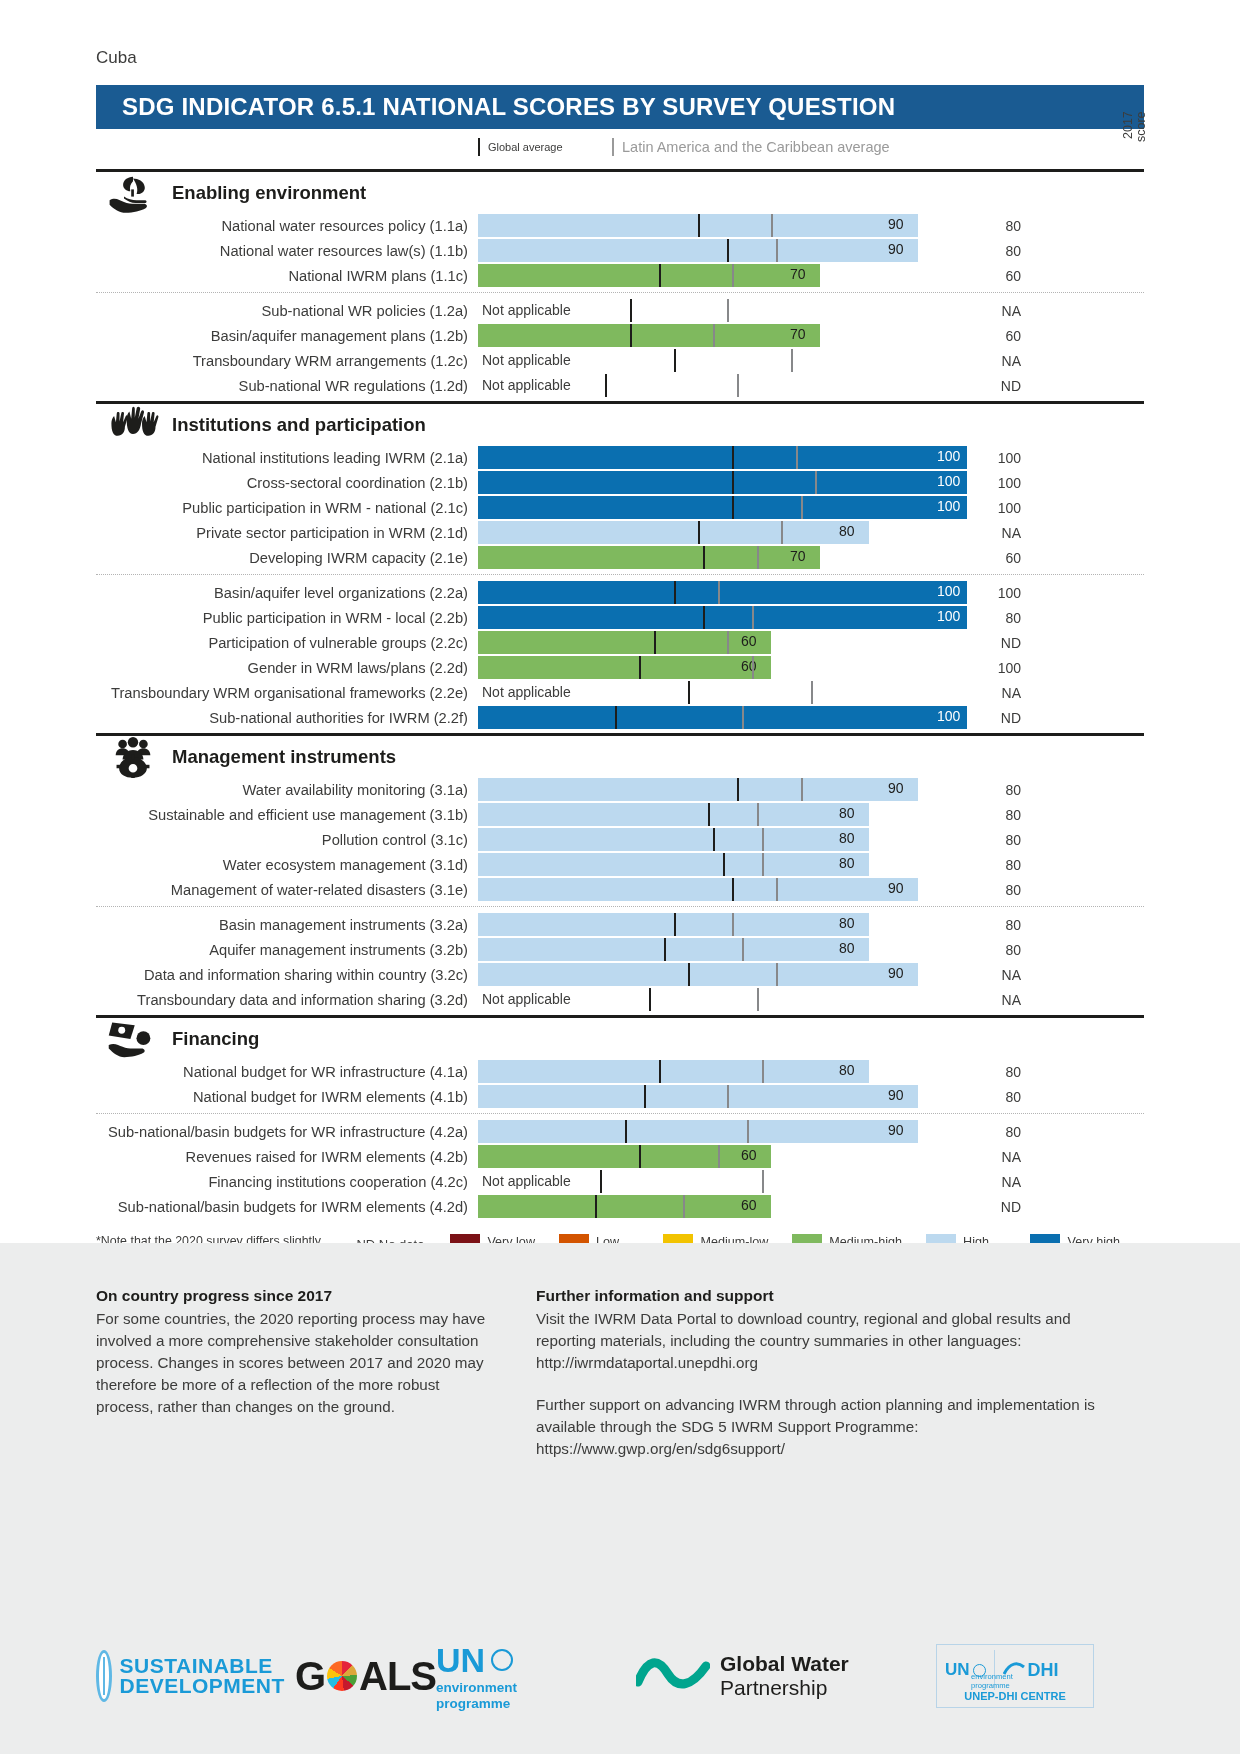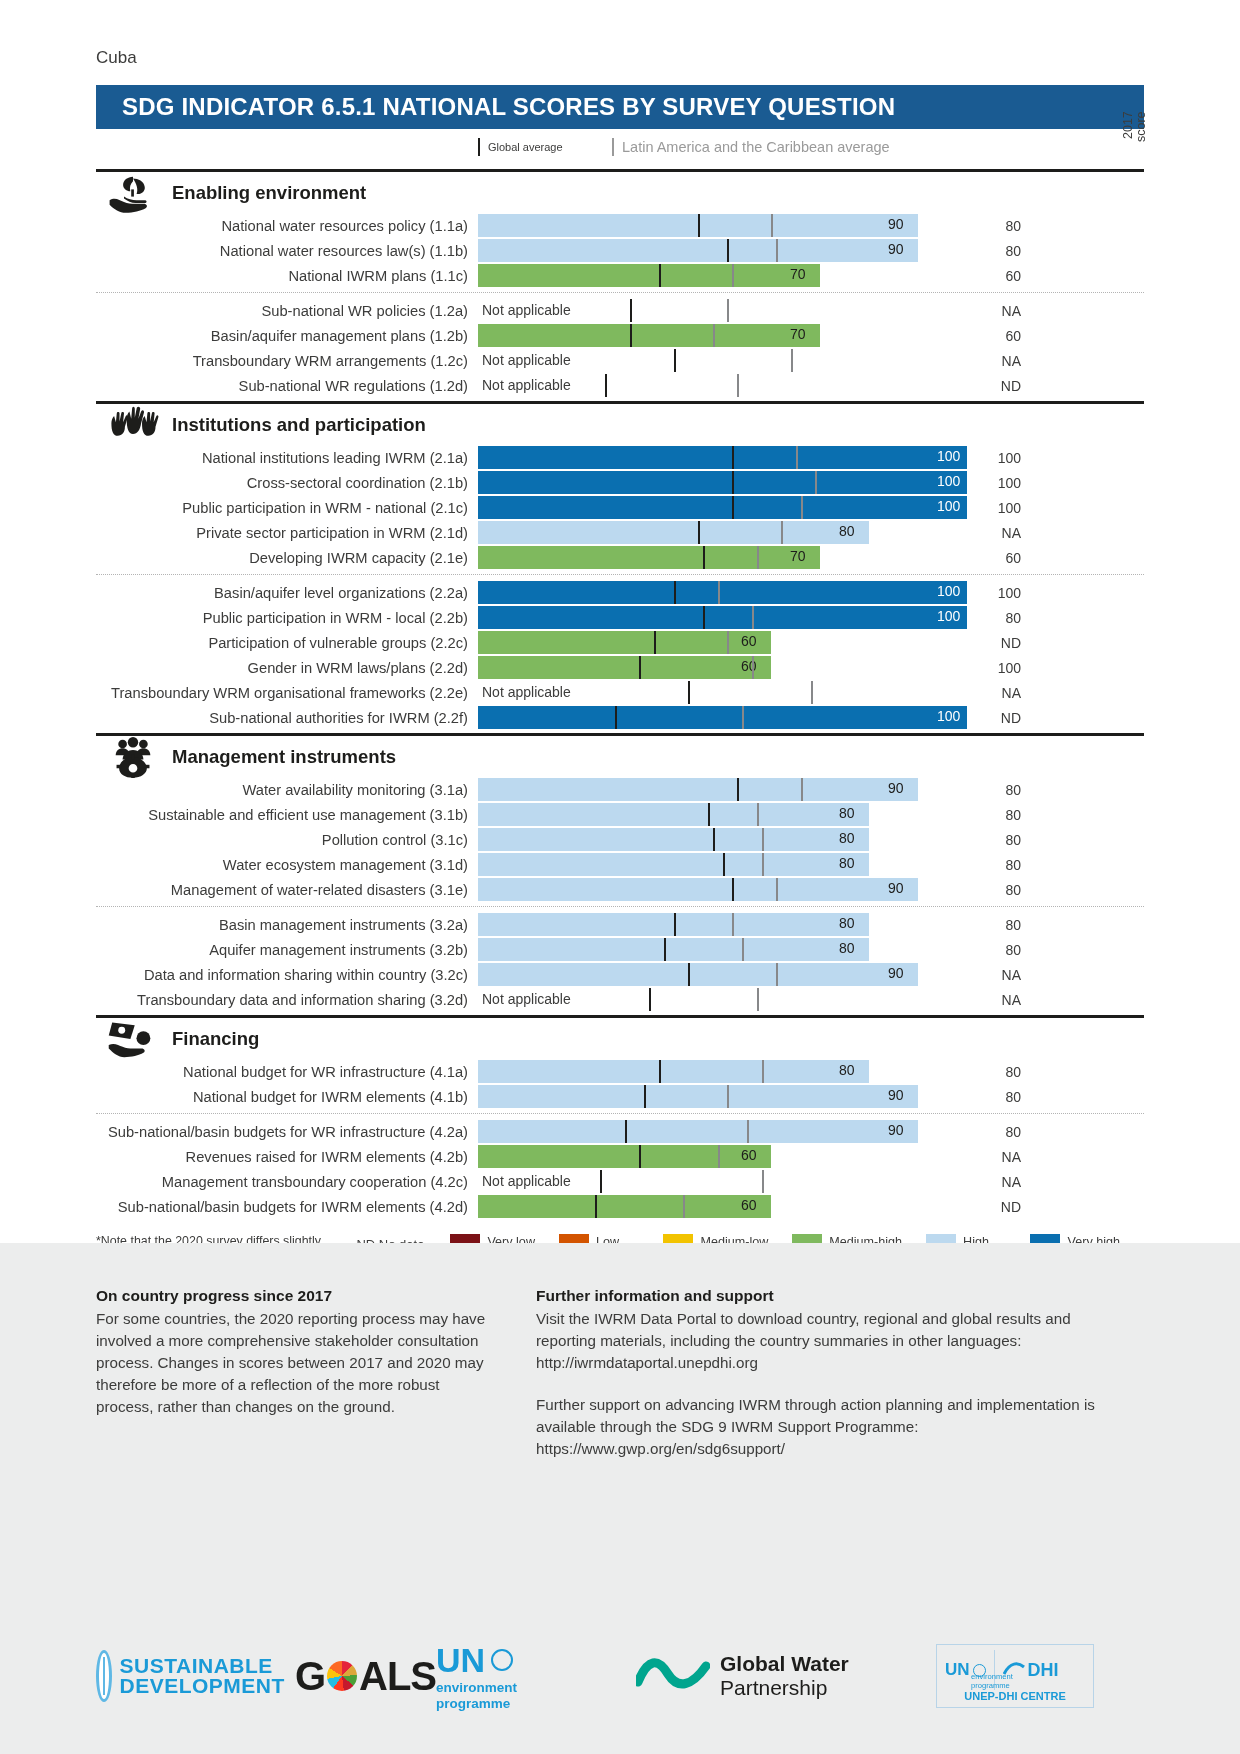--- a/index.html
+++ b/index.html
@@ -655,21 +655,21 @@
               <div class="row-label">Revenues raised for IWRM elements (4.2b)</div>
               <div class="track">
                 <div class="bar" style="width:293px;background:#7fb95e"></div>
                 <span class="bar-val" style="left:263px">60</span>
                 <span class="mk lac" style="left:240px"></span>
                 <span class="mk glob" style="left:161px"></span>
               </div>
               <div class="score2017">NA</div>
             </div>
             <div class="row">
-              <div class="row-label">Management transboundary cooperation (4.2c)</div>
+              <div class="row-label">Financing institutions cooperation (4.2c)</div>
               <div class="track">
                 <span class="na-text">Not applicable</span>
                 <span class="mk lac" style="left:284px"></span>
                 <span class="mk glob" style="left:122px"></span>
               </div>
               <div class="score2017">NA</div>
             </div>
             <div class="row">
               <div class="row-label">Sub-national/basin budgets for IWRM elements (4.2d)</div>
               <div class="track">
@@ -738,21 +738,21 @@
 
   <div class="grey-footer">
     <div class="cols">
       <div class="col-l">
         <div class="col-h">On country progress since 2017</div>
         <div class="col-p">For some countries, the 2020 reporting process may have involved a more comprehensive stakeholder consultation process. Changes in scores between 2017 and 2020 may therefore be more of a reflection of the more robust process, rather than changes on the ground.</div>
       </div>
       <div class="col-r">
         <div class="col-h">Further information and support</div>
         <div class="col-p">Visit the IWRM Data Portal to download country, regional and global results and reporting materials, including the country summaries in other languages: http://iwrmdataportal.unepdhi.org</div>
-        <div class="col-p">Further support on advancing IWRM through action planning and implementation is available through the SDG 9 IWRM Support Programme: https://www.gwp.org/en/sdg6support/</div>
+        <div class="col-p">Further support on advancing IWRM through action planning and implementation is available through the SDG 5 IWRM Support Programme: https://www.gwp.org/en/sdg6support/</div>
       </div>
     </div>
 
     <div class="logos">
       <div class="logo-sdg">
         <div class="sdg-circle"></div>
         <div class="sdg-words">
           <div class="sdg-w1">SUSTAINABLE</div>
           <div class="sdg-w2">DEVELOPMENT</div>
         </div>

